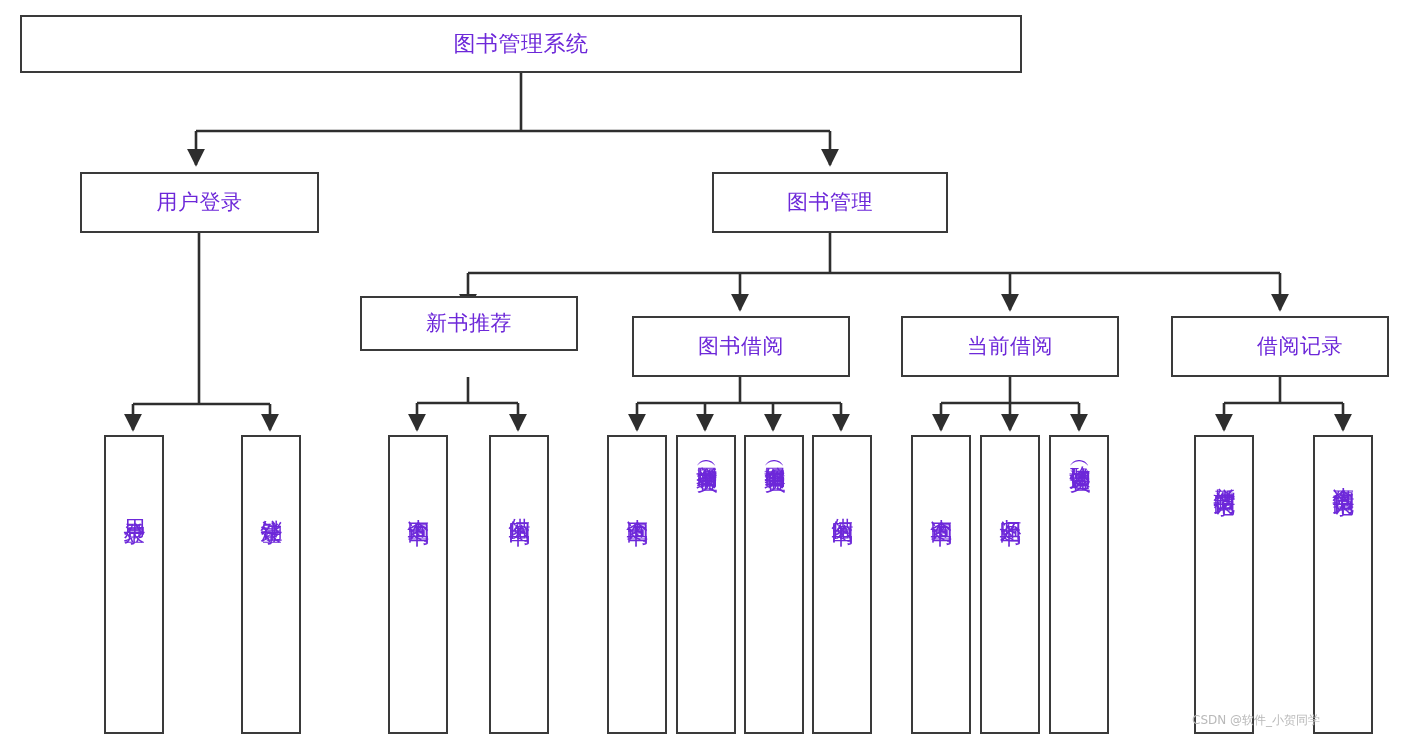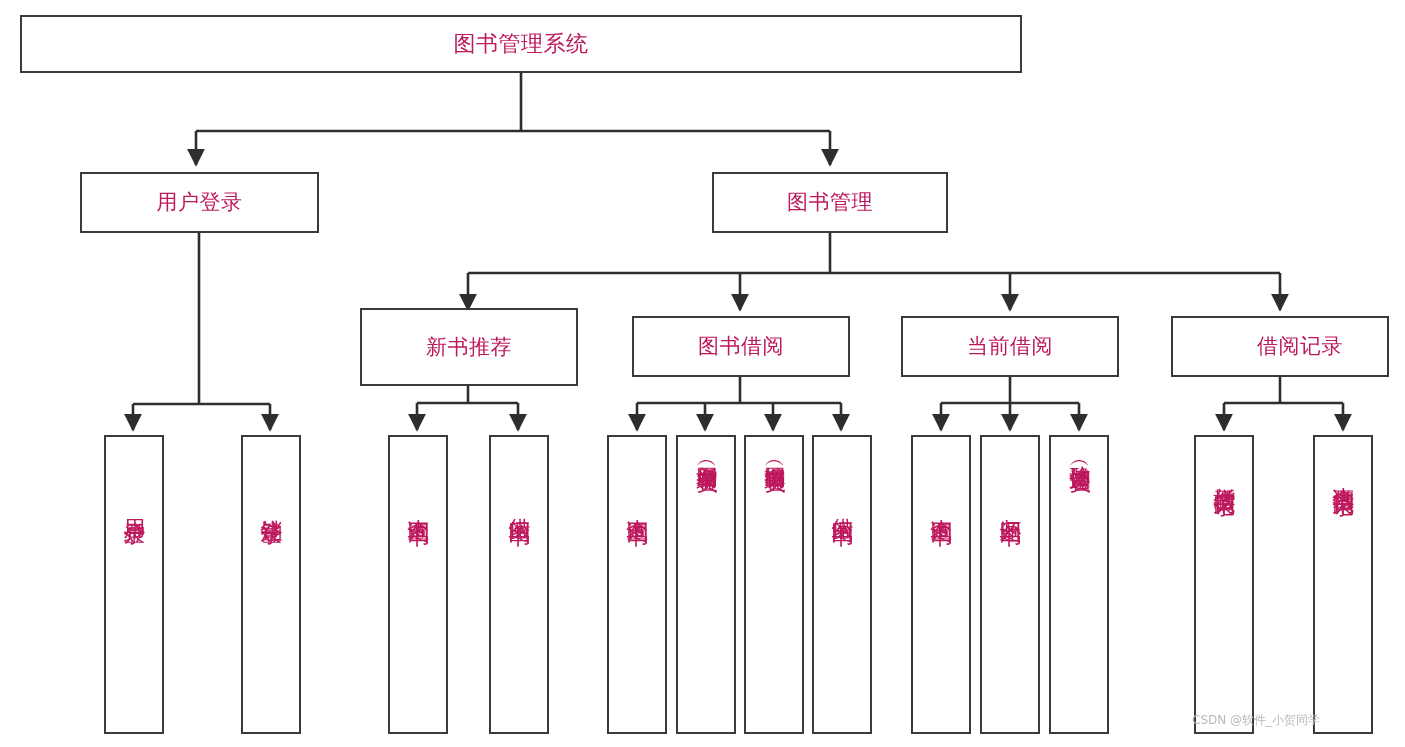--- a/index.html
+++ b/index.html
@@ -26,21 +26,21 @@
     pointer-events: none;
   }
   .node {
     position: absolute;
     box-sizing: border-box;
     background: #ffffff;
     border: 2px solid #3a3a3a;
     display: flex;
     align-items: center;
     justify-content: center;
-    color: #be185d;
+    color: #6d28d9;
   }
   .node .label {
     display: block;
     text-align: center;
     line-height: 1.06;
     letter-spacing: 0.5px;
   }
   
   .node.horiz .label {
     font-size: 21px;
@@ -146,21 +146,21 @@
   </div>
 
   <div class="node horiz" style="left:80px; top:172px; width:239px; height:61px;">
     <span class="label">用户登录</span>
   </div>
 
   <div class="node horiz" style="left:712px; top:172px; width:236px; height:61px;align-items:center;">
     <span class="label">图书管理</span>
   </div>
 
-  <div class="node horiz" style="left:360px; top:308px; width:218px; height:78px;">
+  <div class="node horiz" style="left:360px; top:296px; width:218px; height:55px;">
     <span class="label">新书推荐</span>
   </div>
 
   <div class="node horiz" style="left:632px; top:316px; width:218px; height:61px;">
     <span class="label">图书借阅</span>
   </div>
 
   <div class="node horiz" style="left:901px; top:316px; width:218px; height:61px;">
     <span class="label">当前借阅</span>
   </div>

